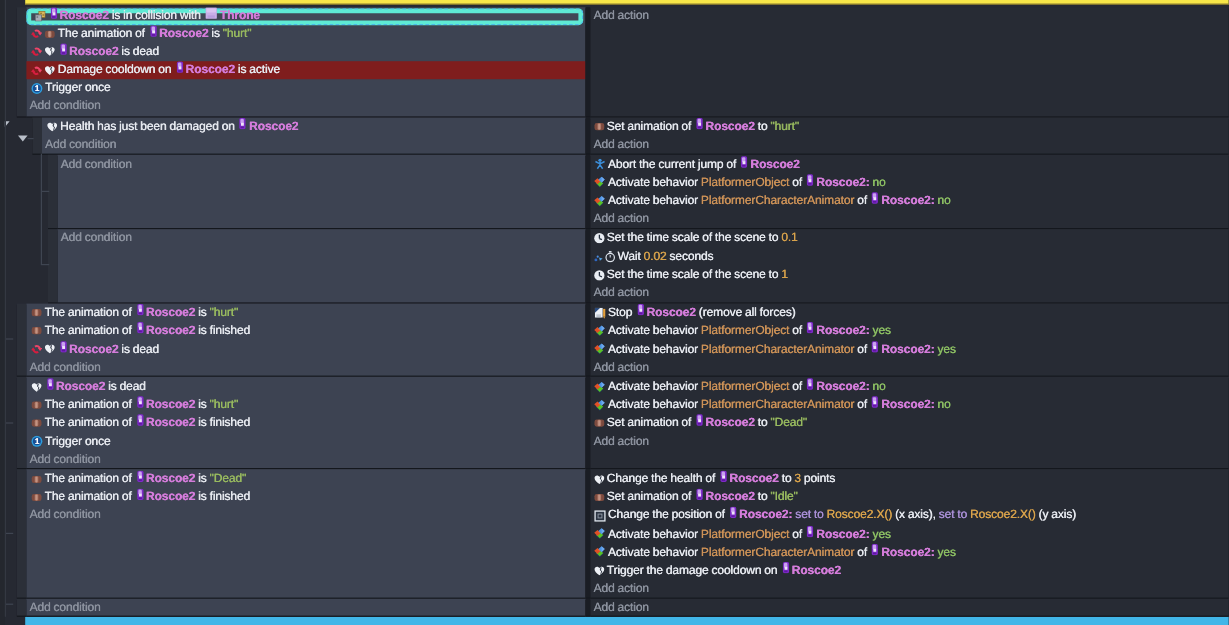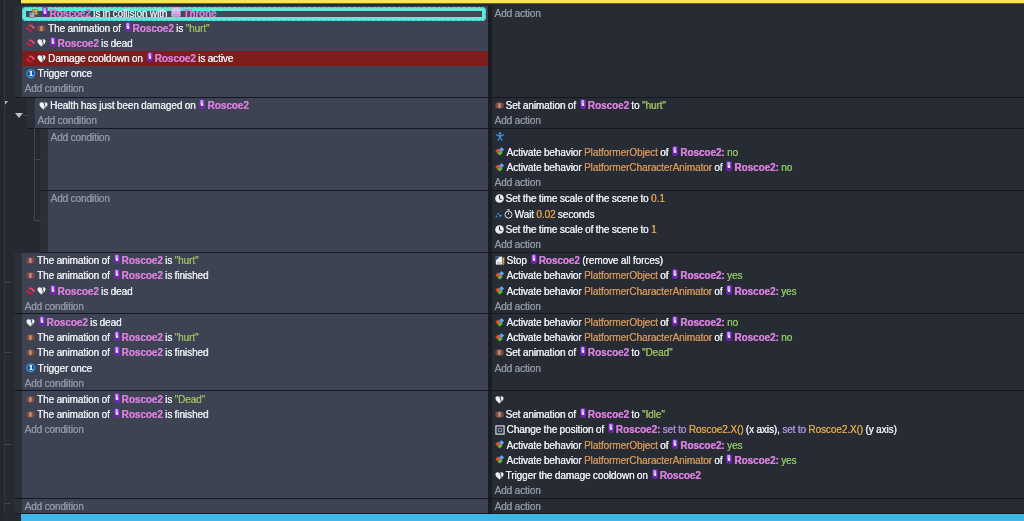--- a/index.html
+++ b/index.html
@@ -189,20 +189,26 @@
             <span class="gy">Add condition</span>
           </div>
         </div>
         <i class="mid"></i>
         <div class="act">
           <div class="r">
             <svg class="ic" width="10" height="10" viewBox="0 0 10 10">
               <circle cx="5" cy="1.6" r="1.4" fill="#3c8ed8"></circle>
               <path d="M5 3v2.4M5 5.4 2.8 8.6M5 5.4 7.2 8.6M1.2 2.6 5 4.6M8.8 2.6 5 4.6" stroke="#3c8ed8" stroke-width="1.25" fill="none"></path>
             </svg>
+            <span>Abort the current jump of <svg class="ch" width="6" height="10" viewBox="0 0 6 10">
+                <rect x="0.4" y="0.3" width="5.2" height="9.4" rx="1.4" fill="#7e2ac9"></rect>
+                <rect x="1.3" y="1" width="2.9" height="4.2" rx="1.1" fill="#c9a0ef"></rect>
+                <rect x="1.8" y="4.4" width="2.4" height="2.4" fill="#efe2fb"></rect>
+                <rect x="1.5" y="7.5" width="2.7" height="1.3" fill="#5e189e"></rect>
+              </svg><b class="o">Roscoe2</b></span>
           </div>
           <div class="r">
             <svg class="ic" width="10" height="10" viewBox="0 0 10 10">
               <path d="M4.8 3.9 8 6.2 4.8 9.3 1.6 6.2Z" fill="#1e3a60"></path>
               <path d="M4.8 3.4 7.7 5.8 4.8 8.6 1.9 5.8Z" fill="#59c323"></path>
               <path d="M2.9 1.6 5.6 3.9 2.9 6.6 0.2 3.9Z" fill="#e04f26"></path>
               <path d="M3.6 3.2 5 1.9 4.4 4.4Z" fill="#f0803a"></path>
               <path d="M6.3 0.3 8.9 2.6 6.3 5.2 3.7 2.6Z" fill="#4a93e6"></path>
               <path d="M6.3 0.3 8.9 2.6 6.3 5.2Z" fill="#6fa9ec"></path>
             </svg>
@@ -521,20 +527,26 @@
             <span class="gy">Add condition</span>
           </div>
         </div>
         <i class="mid"></i>
         <div class="act">
           <div class="r">
             <svg class="ic" width="9" height="10" viewBox="0 0 10 10">
               <path d="M5 8.8C2.1 6.7 0.5 4.9 0.5 3.1 0.5 1.8 1.5 0.9 2.8 0.9 3.7 0.9 4.6 1.4 5 2.2 5.4 1.4 6.3 0.9 7.2 0.9 8.5 0.9 9.5 1.8 9.5 3.1 9.5 4.9 7.9 6.7 5 8.8Z" fill="#eef1f6"></path>
               <path d="M6.1 1.2 5.3 3.8 6.6 5 5.9 7.9 6.3 8 7.6 5.2 6.4 4 7.1 1.5Z" fill="#343b48"></path>
             </svg>
+            <span>Change the health of <svg class="ch" width="6" height="10" viewBox="0 0 6 10">
+                <rect x="0.4" y="0.3" width="5.2" height="9.4" rx="1.4" fill="#7e2ac9"></rect>
+                <rect x="1.3" y="1" width="2.9" height="4.2" rx="1.1" fill="#c9a0ef"></rect>
+                <rect x="1.8" y="4.4" width="2.4" height="2.4" fill="#efe2fb"></rect>
+                <rect x="1.5" y="7.5" width="2.7" height="1.3" fill="#5e189e"></rect>
+              </svg><b class="o">Roscoe2</b> to <i class="n">3</i> points</span>
           </div>
           <div class="r">
             <svg class="ic" width="9" height="9" viewBox="0 0 9 9">
               <rect x="0.4" y="1.6" width="8.2" height="6" rx="2" fill="#7d4b3f"></rect>
               <rect x="2.9" y="1.8" width="3" height="5.5" rx="1.2" fill="#ad7866"></rect>
               <rect x="3.6" y="2.2" width="1.5" height="4.6" rx="0.7" fill="#c29384"></rect>
             </svg>
             <span>Set animation of <svg class="ch" width="6" height="10" viewBox="0 0 6 10">
                 <rect x="0.4" y="0.3" width="5.2" height="9.4" rx="1.4" fill="#7e2ac9"></rect>
                 <rect x="1.3" y="1" width="2.9" height="4.2" rx="1.1" fill="#c9a0ef"></rect>

